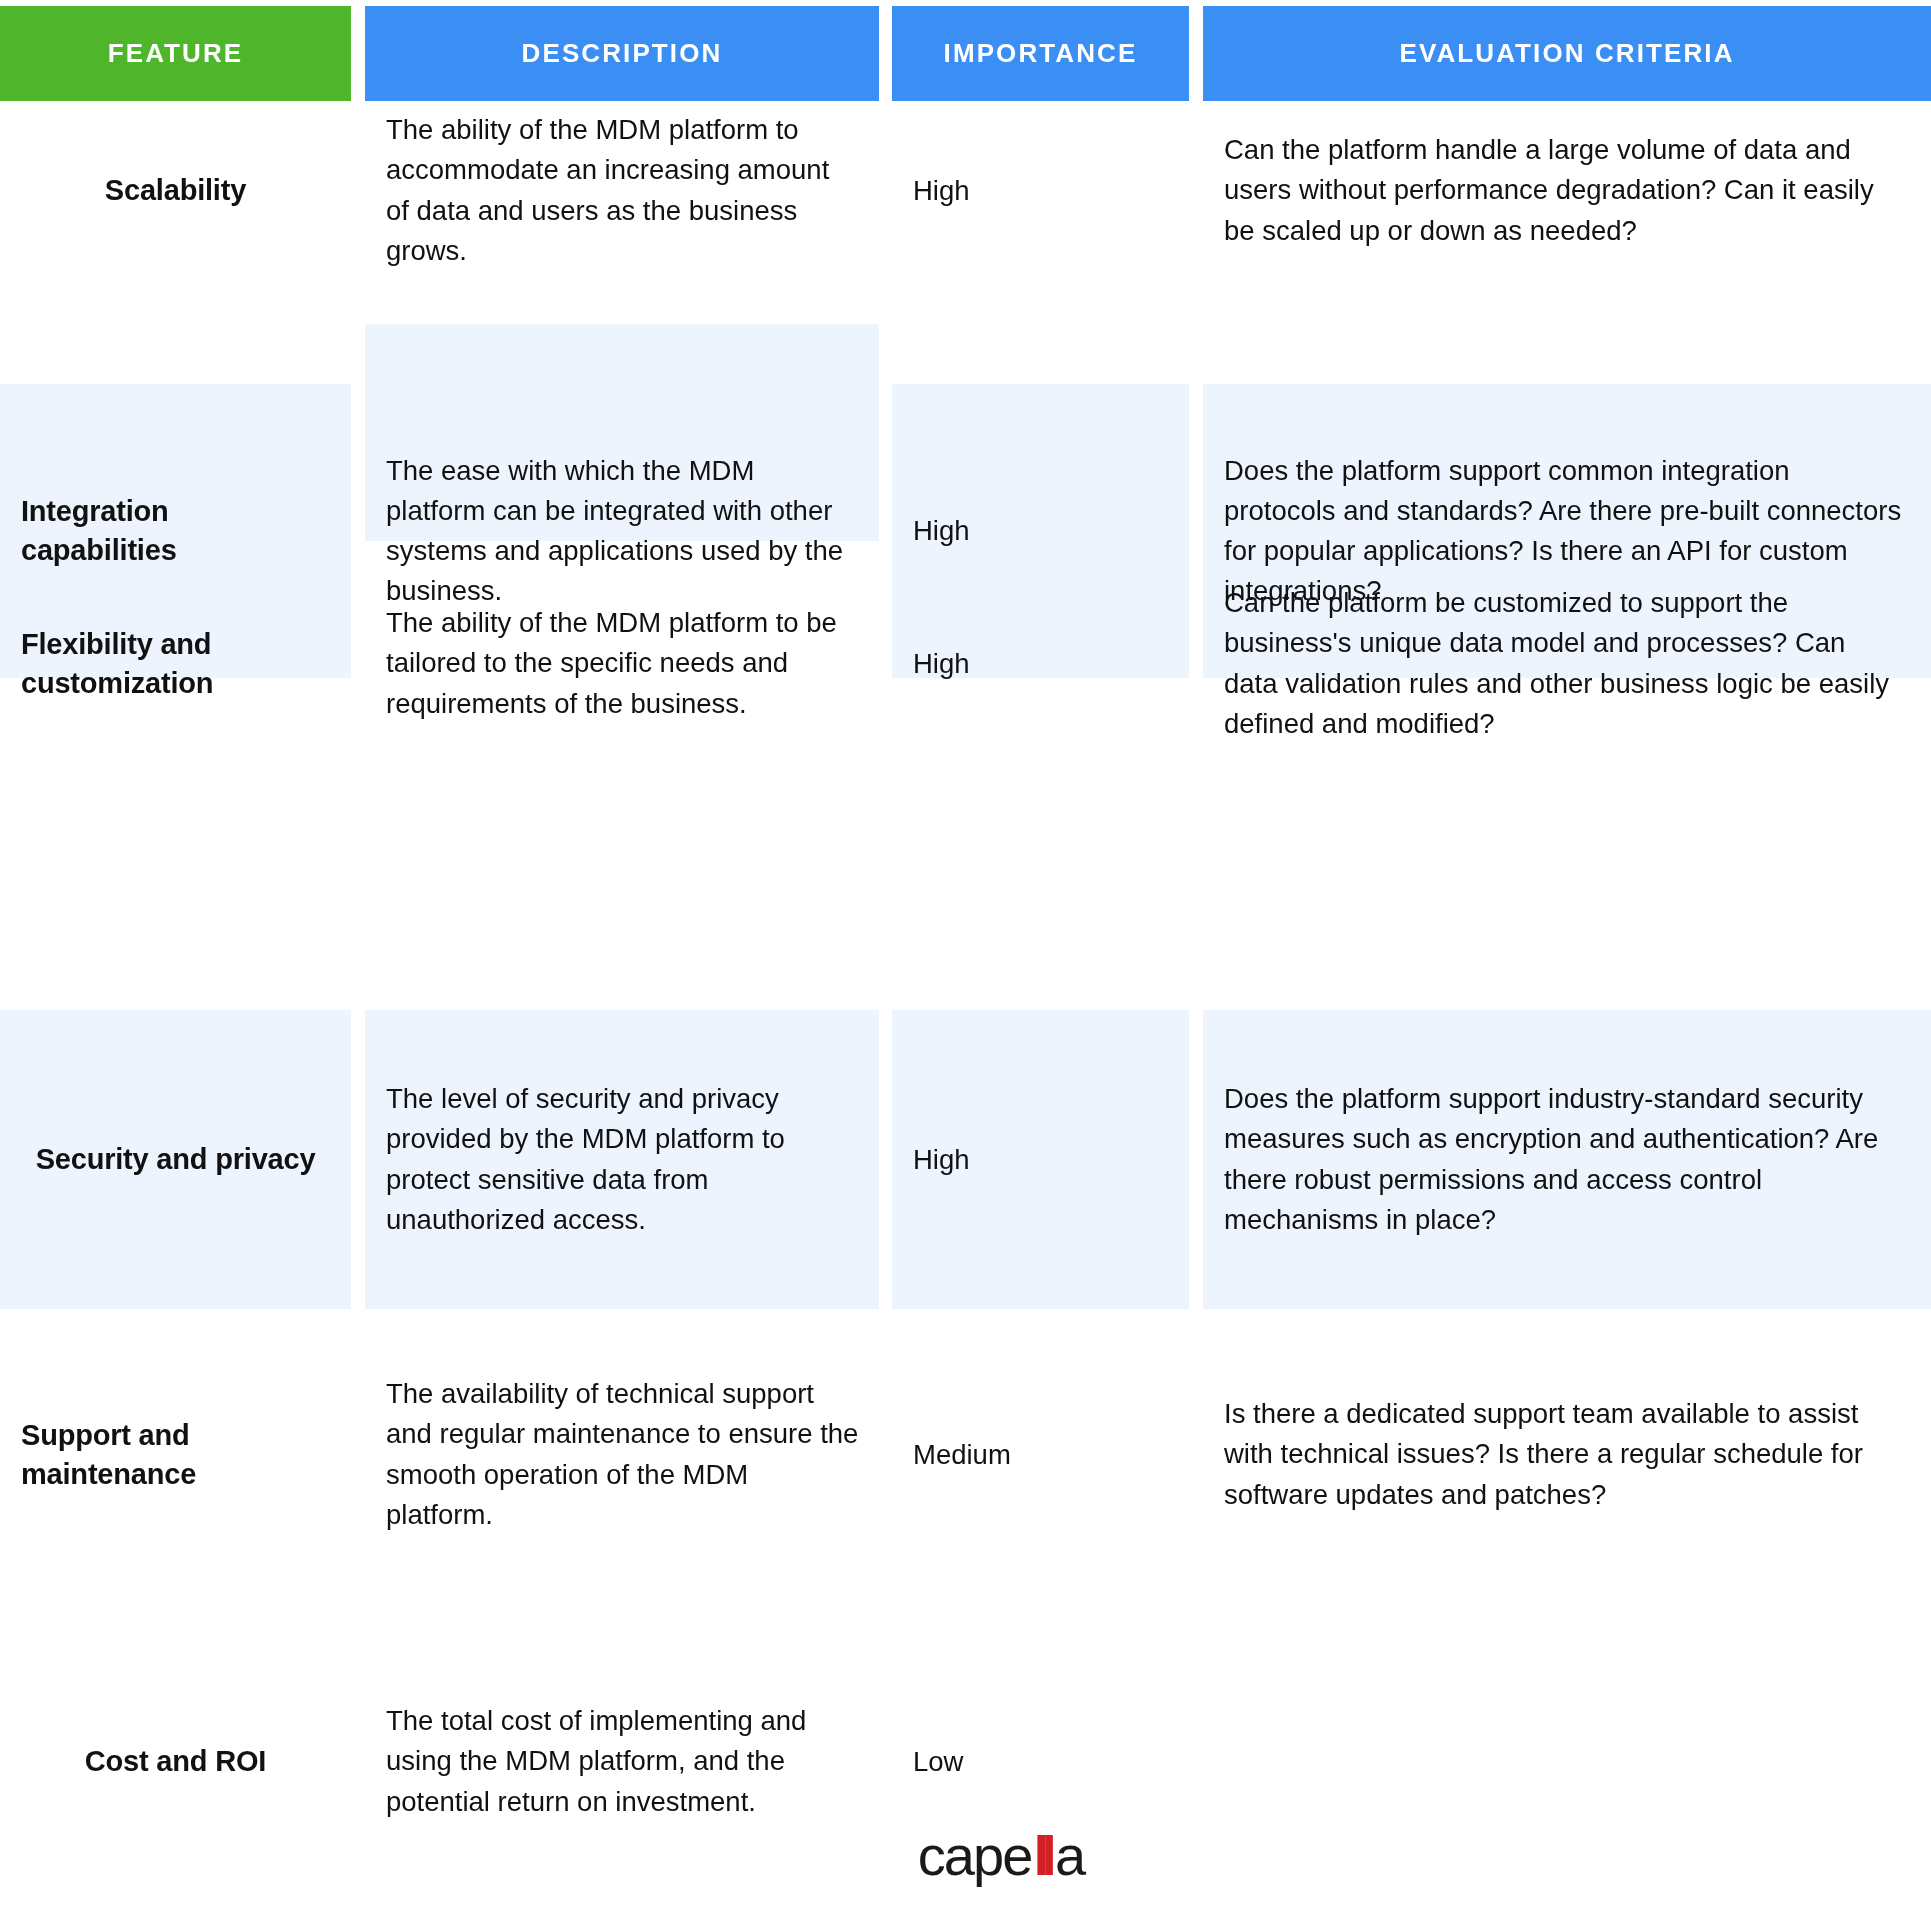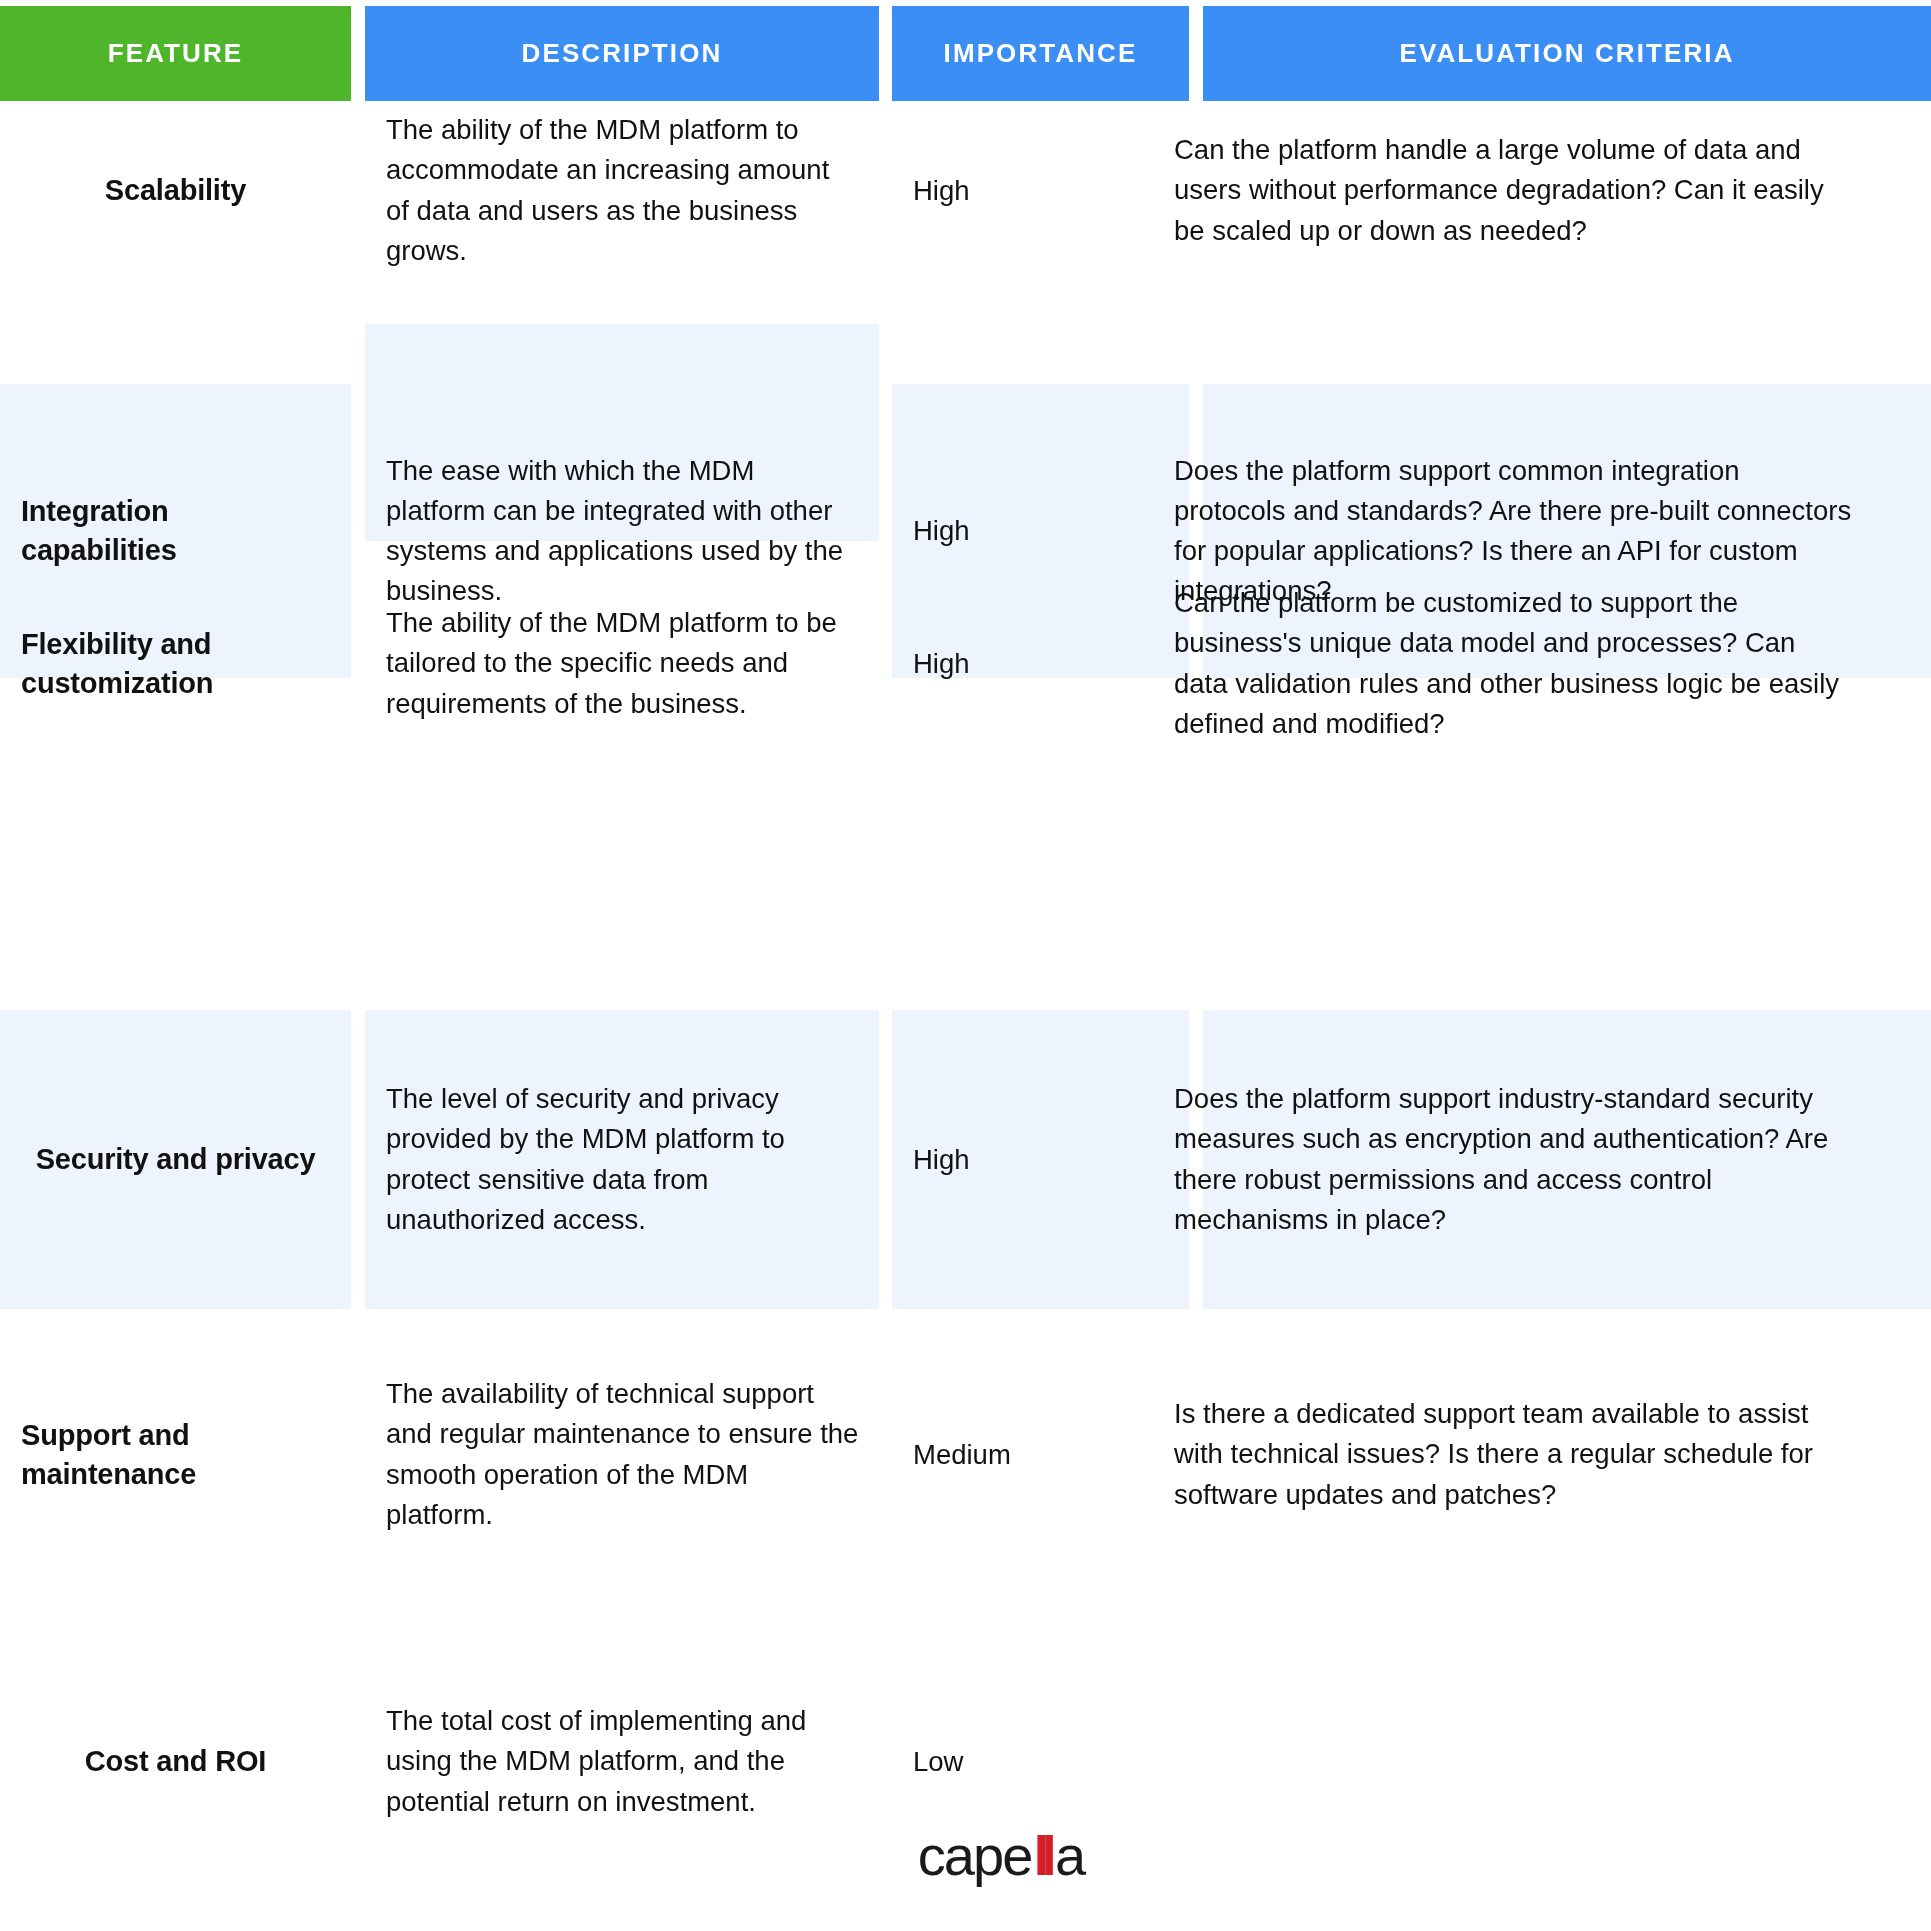--- a/index.html
+++ b/index.html
@@ -98,21 +98,21 @@
     display: flex;
     align-items: center;
     padding-left: 21px;
   }
   .imp-cell .txt {
     font-size: 27.5px;
     font-weight: 400;
   }
 
   .eval-cell {
-    left: 1153px;
+    left: 1203px;
     width: 728px;
     display: flex;
     align-items: center;
     padding: 0 29px 0 21px;
   }
   .eval-cell .txt {
     font-size: 27.5px;
     line-height: 1.46;
     font-weight: 400;
   }

